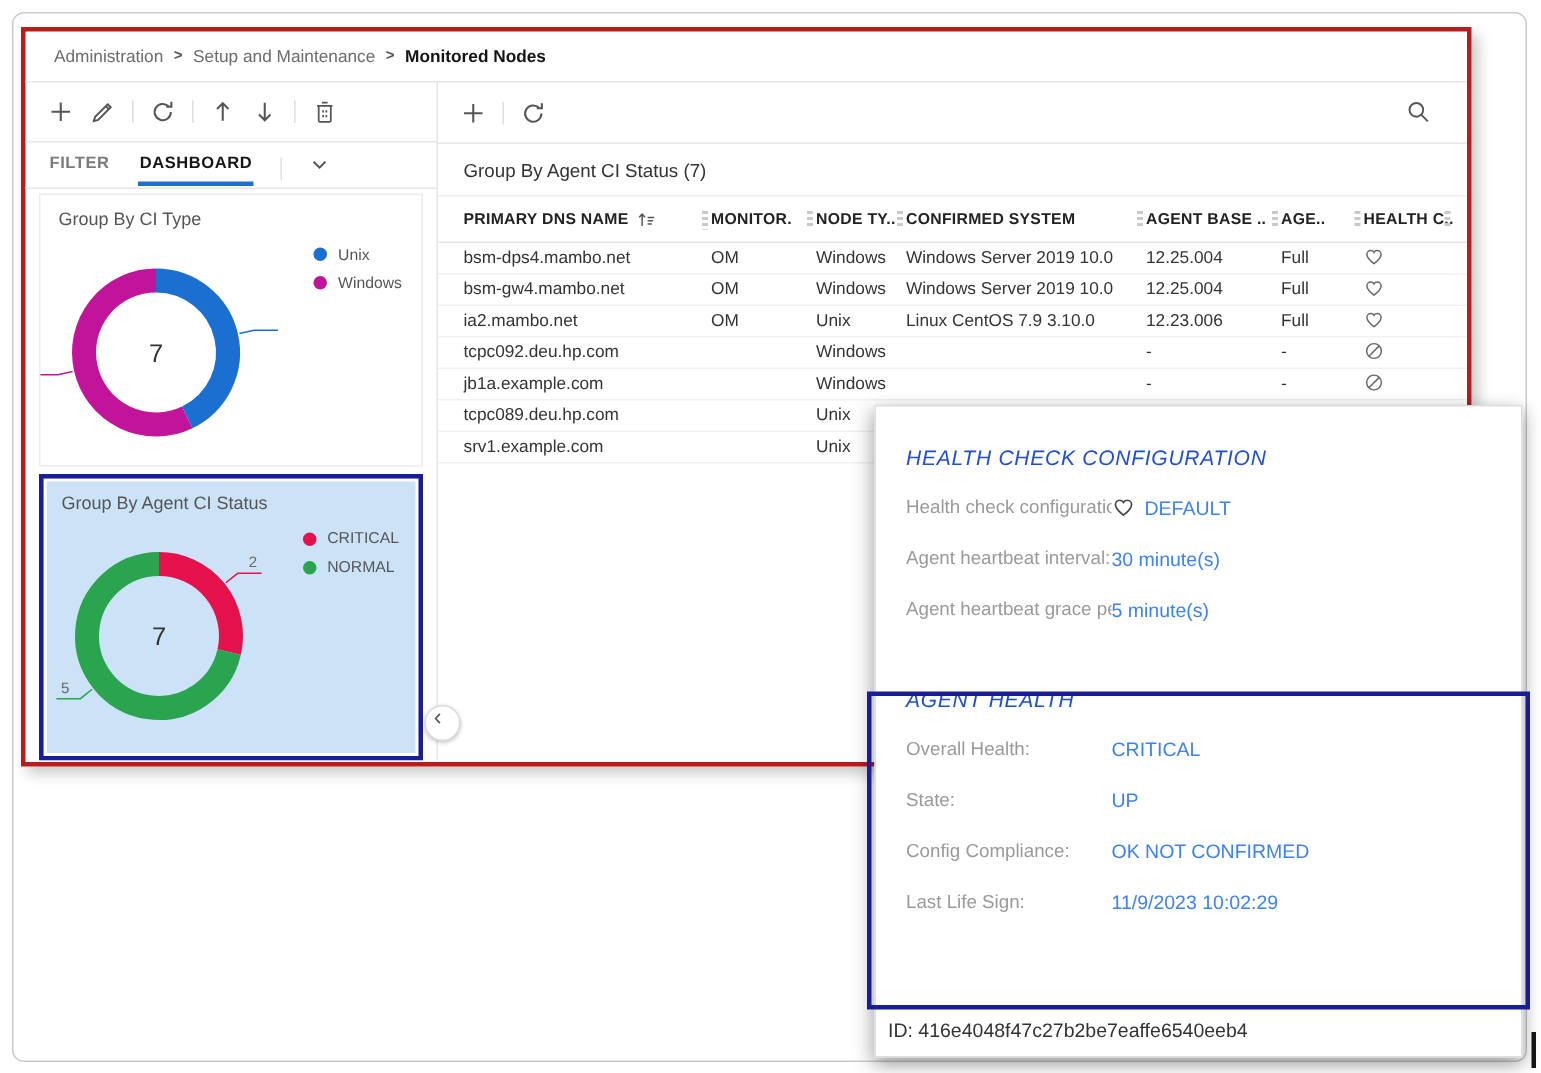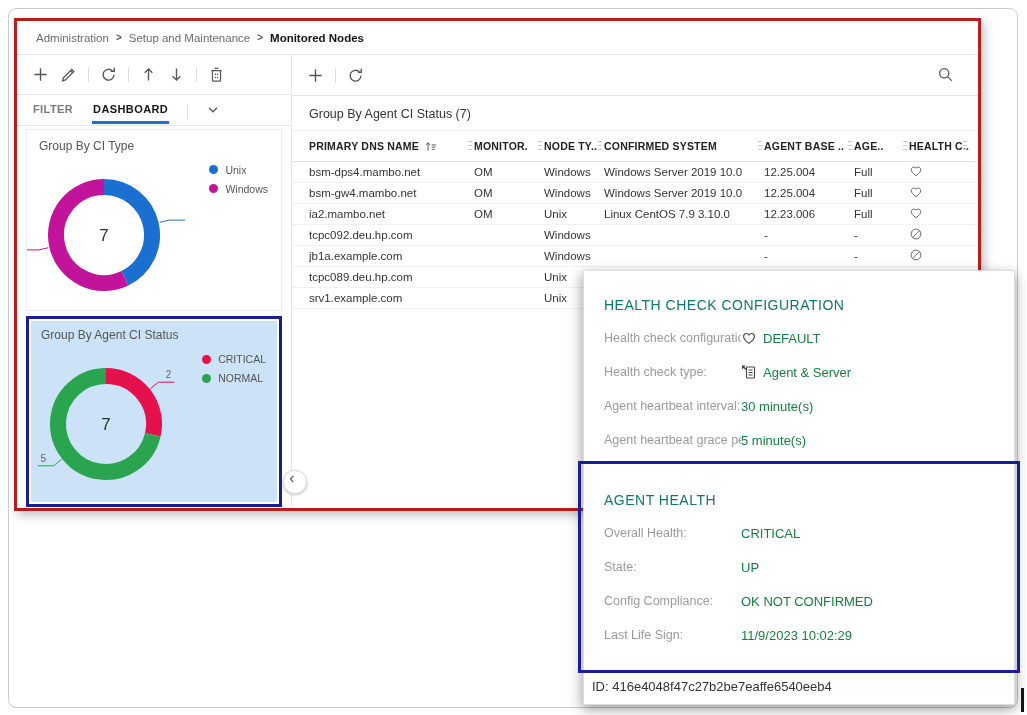--- a/index.html
+++ b/index.html
@@ -71,24 +71,24 @@
     border-radius:50%;background:#fff;border:1px solid #ddd;
     box-shadow:0 1px 3px rgba(0,0,0,.25);display:flex;align-items:center;justify-content:center;
     color:#444;cursor:pointer;z-index:6;}
   .collapse-btn svg{width:10px;height:10px;}
   
   .details{position:absolute;left:583px;top:270px;width:430px;height:433px;
     background:#fff;border:1px solid #ddd;
     box-shadow:-3px 4px 12px rgba(0,0,0,.25),3px 4px 10px rgba(0,0,0,.18);z-index:10;}
   .d-section{padding:0 20px;}
   .d-section:first-child{padding-top:14px;}
-  .d-title{font-size:14px;color:#0f766e;letter-spacing:.5px;padding:12px 0 8px;}
+  .d-title{font-size:14px;color:#1d4ed8;letter-spacing:.5px;padding:12px 0 8px;font-style:italic;}
   .d-row{display:flex;align-items:center;height:34px;}
   .d-label{flex:0 0 137px;font-size:12.5px;color:#9a9a9a;white-space:nowrap;overflow:hidden;}
-  .d-value{font-size:13px;color:#15803d;display:flex;align-items:center;gap:6px;white-space:nowrap;}
+  .d-value{font-size:13px;color:#3b82f6;display:flex;align-items:center;gap:6px;white-space:nowrap;}
   .d-value .v-icon{width:16px;height:16px;color:#444;display:inline-flex;}
   .d-value .v-icon svg{width:100%;height:100%;}
   .d-section.highlighted{margin-top:23px;}
   .hl-box{position:absolute;left:-6px;top:190px;width:436px;height:206px;
     border:3px solid var(--navy,#1a1e96);pointer-events:none;z-index:12;}
   .details-footer{position:absolute;left:0;right:0;bottom:0;height:36px;
     display:flex;align-items:center;padding:0 8px;font-size:13px;color:#333;}
   .cursor-bar{position:absolute;left:1021px;top:688px;width:3px;height:24px;background:#161616;}
 </style>
 </head>
@@ -367,32 +367,20 @@
           <div class="d-value">
             <span class="v-icon">
               <svg viewBox="0 0 16 16" fill="none" stroke="currentColor" stroke-width="1.1">
                 <path d="M8 13.4C4.6 10.8 2.6 8.8 2.6 6.4c0-1.6 1.3-2.9 2.9-2.9 1 0 2 .5 2.5 1.4.5-.9 1.5-1.4 2.5-1.4 1.6 0 2.9 1.3 2.9 2.9 0 2.4-2 4.4-5.4 7z"></path>
               </svg>
             </span>
             <span>DEFAULT</span>
           </div>
         </div>
         <div class="d-row">
-          <div class="d-label">Health check type:</div>
-          <div class="d-value">
-            <span class="v-icon">
-              <svg viewBox="0 0 16 16" fill="none" stroke="currentColor" stroke-width="1.1">
-                <rect x="5.5" y="3" width="8" height="11" rx="0.8"></rect>
-                <path d="M7.5 6h4M7.5 8.5h4M7.5 11h4M1.5 2l3.5 3.5M1.5 5V2h3"></path>
-              </svg>
-            </span>
-            <span>Agent &amp; Server</span>
-          </div>
-        </div>
-        <div class="d-row">
           <div class="d-label">Agent heartbeat interval:</div>
           <div class="d-value">
             <span>30 minute(s)</span>
           </div>
         </div>
         <div class="d-row">
           <div class="d-label">Agent heartbeat grace perio...</div>
           <div class="d-value">
             <span>5 minute(s)</span>
           </div>

